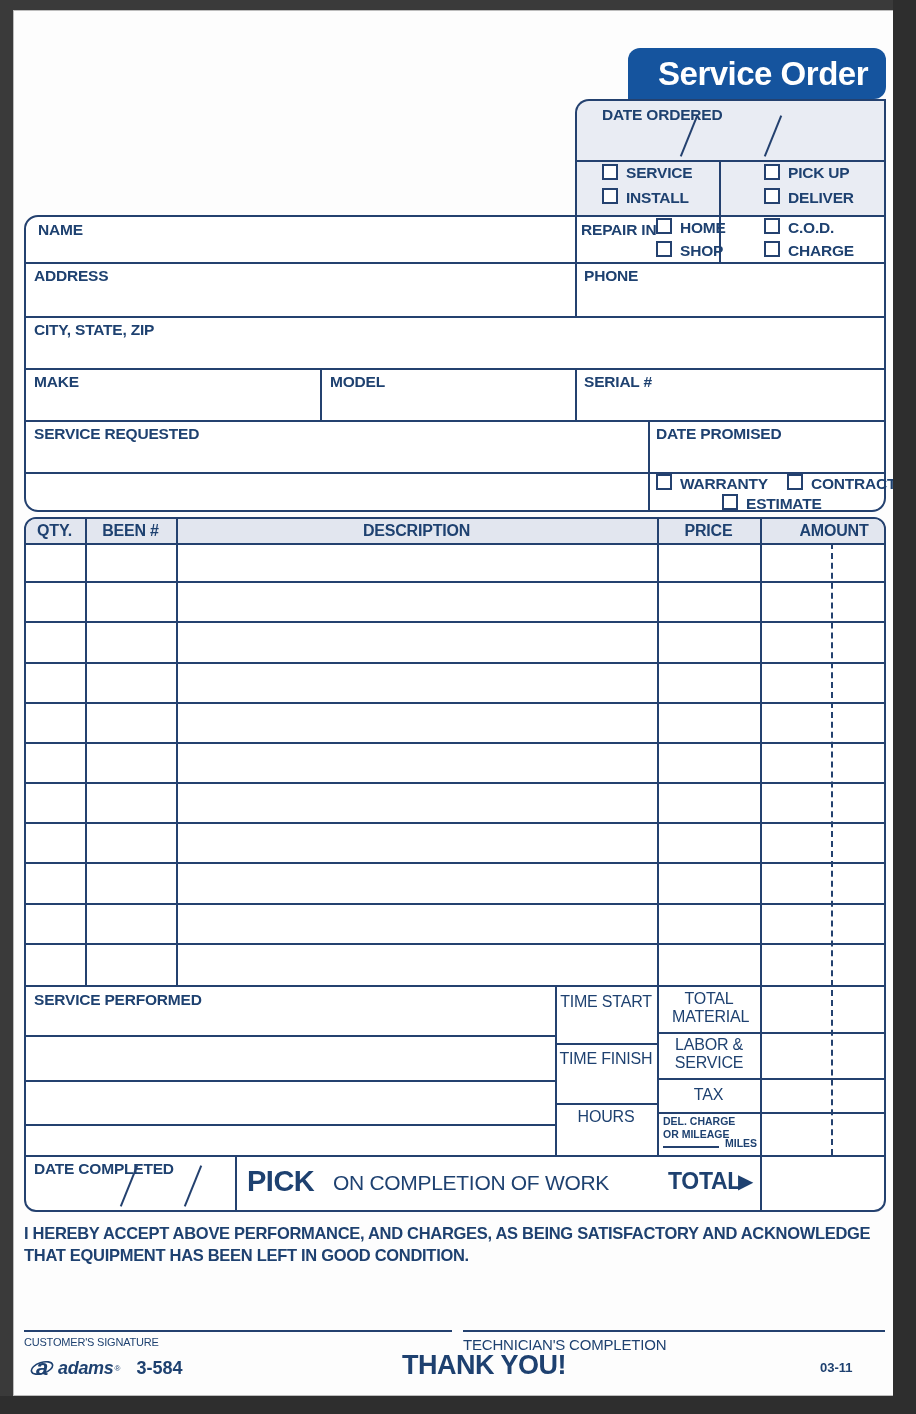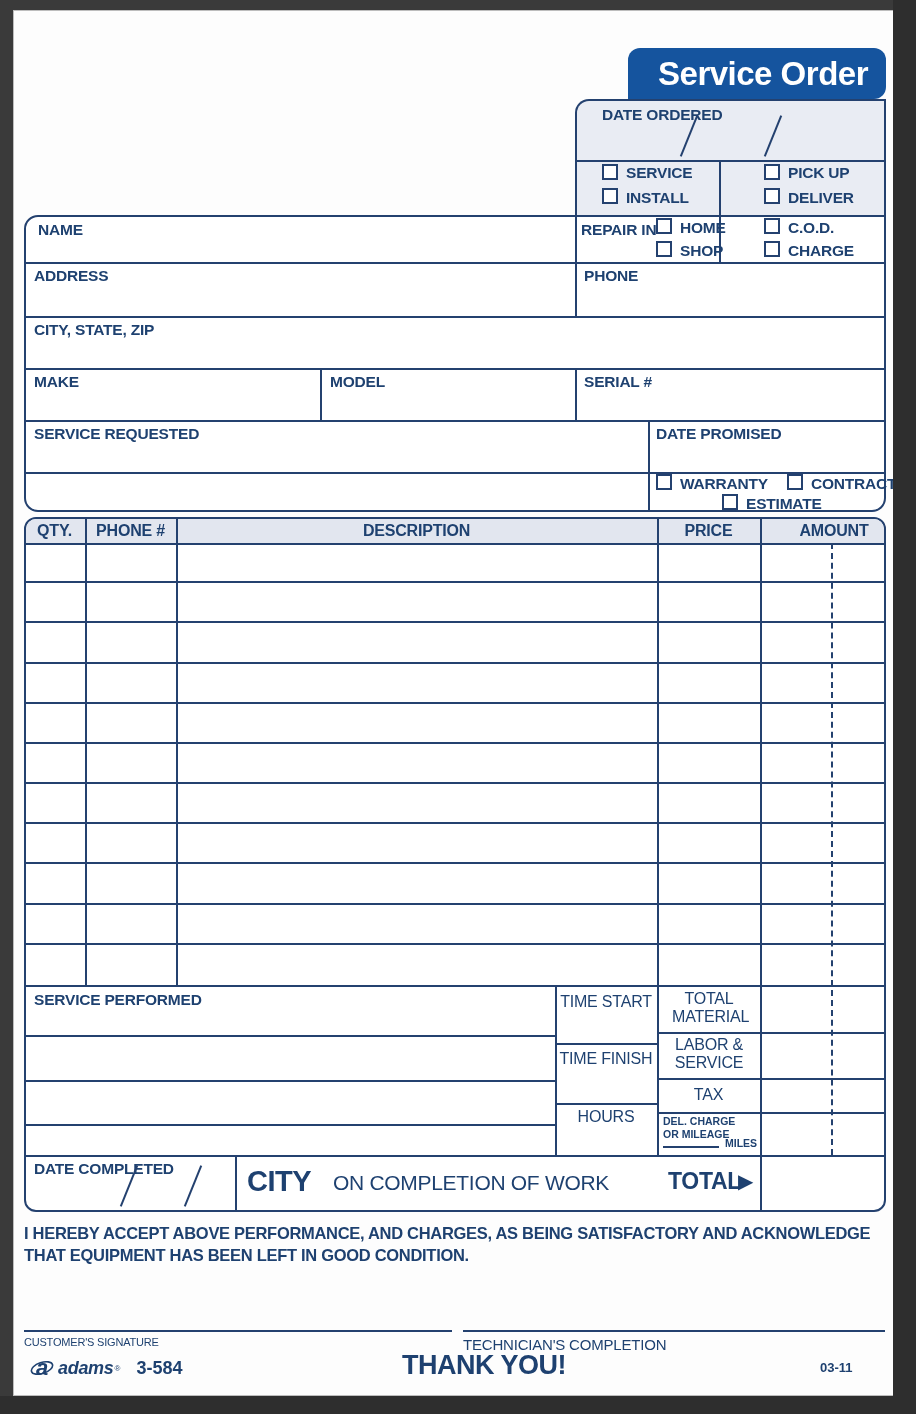--- a/index.html
+++ b/index.html
@@ -97,21 +97,21 @@
     <div class="cb" style="left:787px;top:474px;"></div>
     <div class="lbl" style="left:811px;top:475px;">CONTRACT</div>
     <div class="cb" style="left:722px;top:494px;"></div>
     <div class="lbl" style="left:746px;top:495px;">ESTIMATE</div>
 
     <div class="box" style="left:24px;top:517px;width:862px;height:695px;border-radius:12px;"></div>
 
     <div style="position:absolute;left:26px;top:519px;width:858px;height:24px;background:#e2e6ef;border-radius:10px 10px 0 0;"></div>
     <div class="hline" style="left:24px;top:543px;width:862px;"></div>
     <div class="hdrlbl" style="left:24px;top:522px;width:61px;">QTY.</div>
-    <div class="hdrlbl" style="left:85px;top:522px;width:91px;">PHONE #</div>
+    <div class="hdrlbl" style="left:85px;top:522px;width:91px;">BEEN #</div>
     <div class="hdrlbl" style="left:176px;top:522px;width:481px;">DESCRIPTION</div>
     <div class="hdrlbl" style="left:657px;top:522px;width:103px;">PRICE</div>
     <div class="hdrlbl" style="left:760px;top:522px;width:126px;padding-left:11px;">AMOUNT</div>
 
     <div class="vline" style="left:85px;top:517px;height:468px;"></div>
     <div class="vline" style="left:176px;top:517px;height:468px;"></div>
     <div class="vline" style="left:657px;top:517px;height:638px;"></div>
     <div class="vline" style="left:760px;top:517px;height:638px;"></div>
     <div class="dashline" style="left:831px;top:543px;height:612px;"></div>
 
@@ -226,21 +226,21 @@
     <div class="lbl small" style="left:725px;top:1137px;">MILES</div>
     <div class="fieldarea" style="left:762px;top:1114px;width:122px;height:39px;"></div>
 
     <div class="hline" style="left:24px;top:1155px;width:862px;"></div>
     <div class="vline" style="left:235px;top:1155px;height:57px;"></div>
     <div class="vline" style="left:760px;top:1155px;height:57px;"></div>
     <div class="lbl" style="left:34px;top:1160px;">DATE COMPLETED</div>
     <div class="fieldarea" style="left:26px;top:1157px;width:207px;height:53px;"></div>
     <div class="slash" style="left:128px;top:1164px;height:44px;"></div>
     <div class="slash" style="left:192px;top:1164px;height:44px;"></div>
-    <span style="position:absolute;left:247px;top:1165px;color:#1e4170;font-weight:bold;font-size:29px;letter-spacing:-0.5px;">CITY</span>
+    <span style="position:absolute;left:247px;top:1165px;color:#1e4170;font-weight:bold;font-size:29px;letter-spacing:-0.5px;">PICK</span>
     <span style="position:absolute;left:333px;top:1171px;color:#1e4170;font-size:21px;letter-spacing:-0.3px;">ON COMPLETION OF WORK</span>
     <span style="position:absolute;left:668px;top:1168px;color:#1e4170;font-weight:bold;font-size:23px;letter-spacing:-0.3px;">TOTAL</span>
     <span style="position:absolute;left:738px;top:1169px;color:#1e4170;font-size:20px;">▶</span>
     <div class="fieldarea" style="left:762px;top:1157px;width:122px;height:53px;"></div>
 
     <div style="position:absolute;left:24px;top:1222px;width:858px;color:#1e4170;font-size:16.5px;font-weight:bold;letter-spacing:-0.3px;line-height:1.35;">I HEREBY ACCEPT ABOVE PERFORMANCE, AND CHARGES, AS BEING SATISFACTORY AND ACKNOWLEDGE THAT EQUIPMENT HAS BEEN LEFT IN GOOD CONDITION.</div>
 
     <div class="sigline" style="left:24px;top:1330px;width:428px;"></div>
     <div class="sigline" style="left:463px;top:1330px;width:422px;"></div>
     <div class="lbl" style="left:24px;top:1336px;font-weight:normal;font-size:11px;">CUSTOMER'S SIGNATURE</div>

